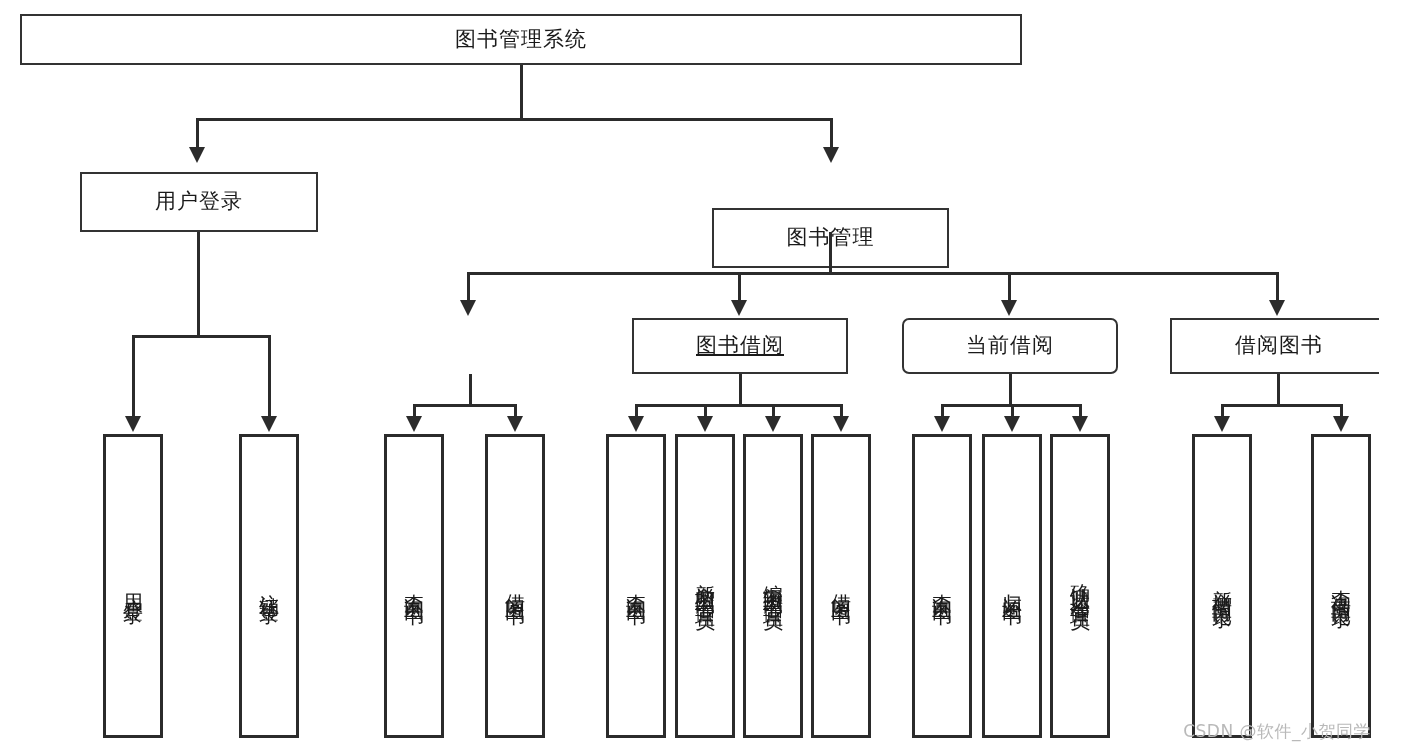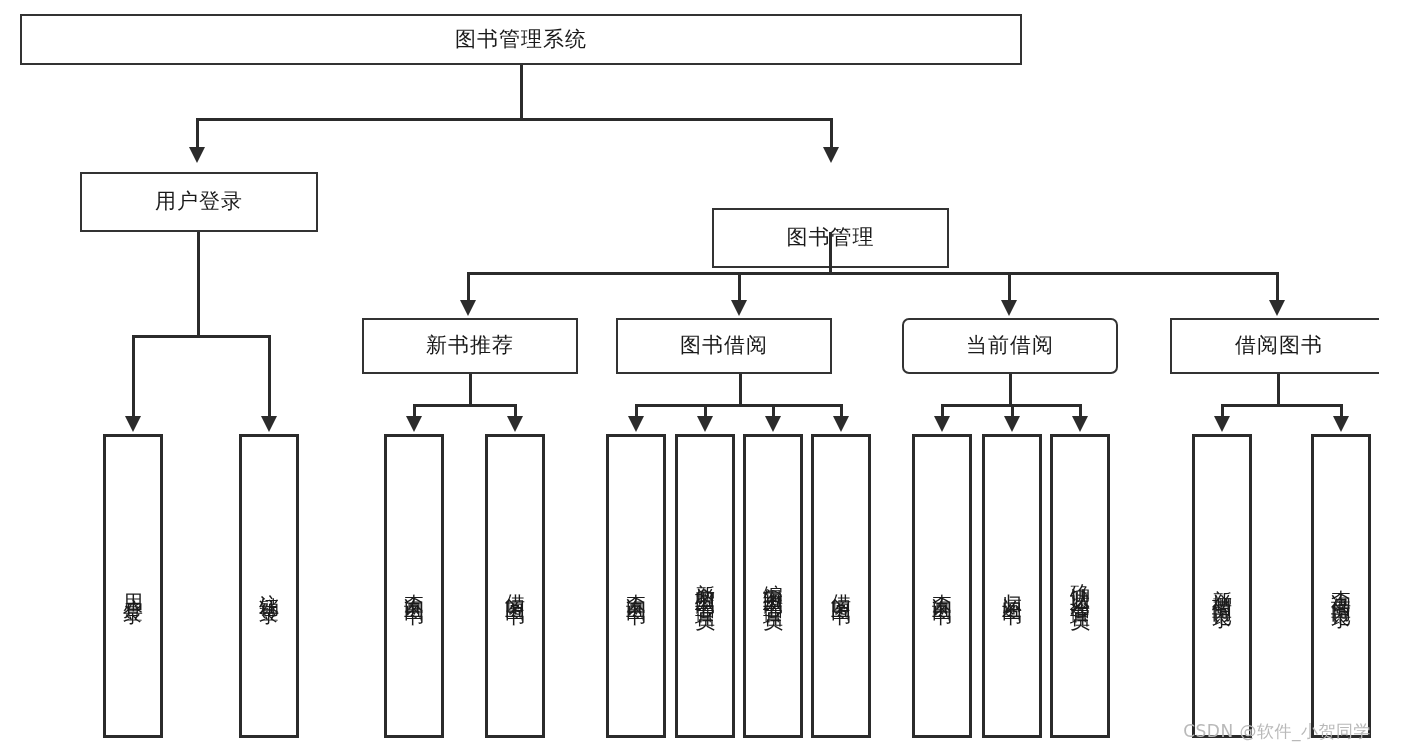--- a/index.html
+++ b/index.html
@@ -118,25 +118,22 @@
 
   <div class="vline" style="left:738px; top:272px; height:30px;"></div>
   <div class="arrow" style="left:731px; top:300px;"></div>
 
   <div class="vline" style="left:1008px; top:272px; height:30px;"></div>
   <div class="arrow" style="left:1001px; top:300px;"></div>
 
   <div class="vline" style="left:1276px; top:272px; height:30px;"></div>
   <div class="arrow" style="left:1269px; top:300px;"></div>
 
-  <div class="node lvl3" style="left:362px; top:318px; width:216px; height:56px;">
-    <span>新书推荐</span>
-  </div>
-
-  <div class="node lvl3" style="left:616px; top:318px; width:216px; height:56px;">
+
+  <div class="node lvl3" style="left:632px; top:318px; width:216px; height:56px;text-decoration:underline;">
     <span>图书借阅</span>
   </div>
 
   <div class="node lvl3" style="left:902px; top:318px; width:216px; height:56px;border-radius:7px;">
     <span>当前借阅</span>
   </div>
 
   <div class="node lvl3" style="left:1170px; top:318px; width:218px; height:56px;">
     <span>借阅图书</span>
   </div>

